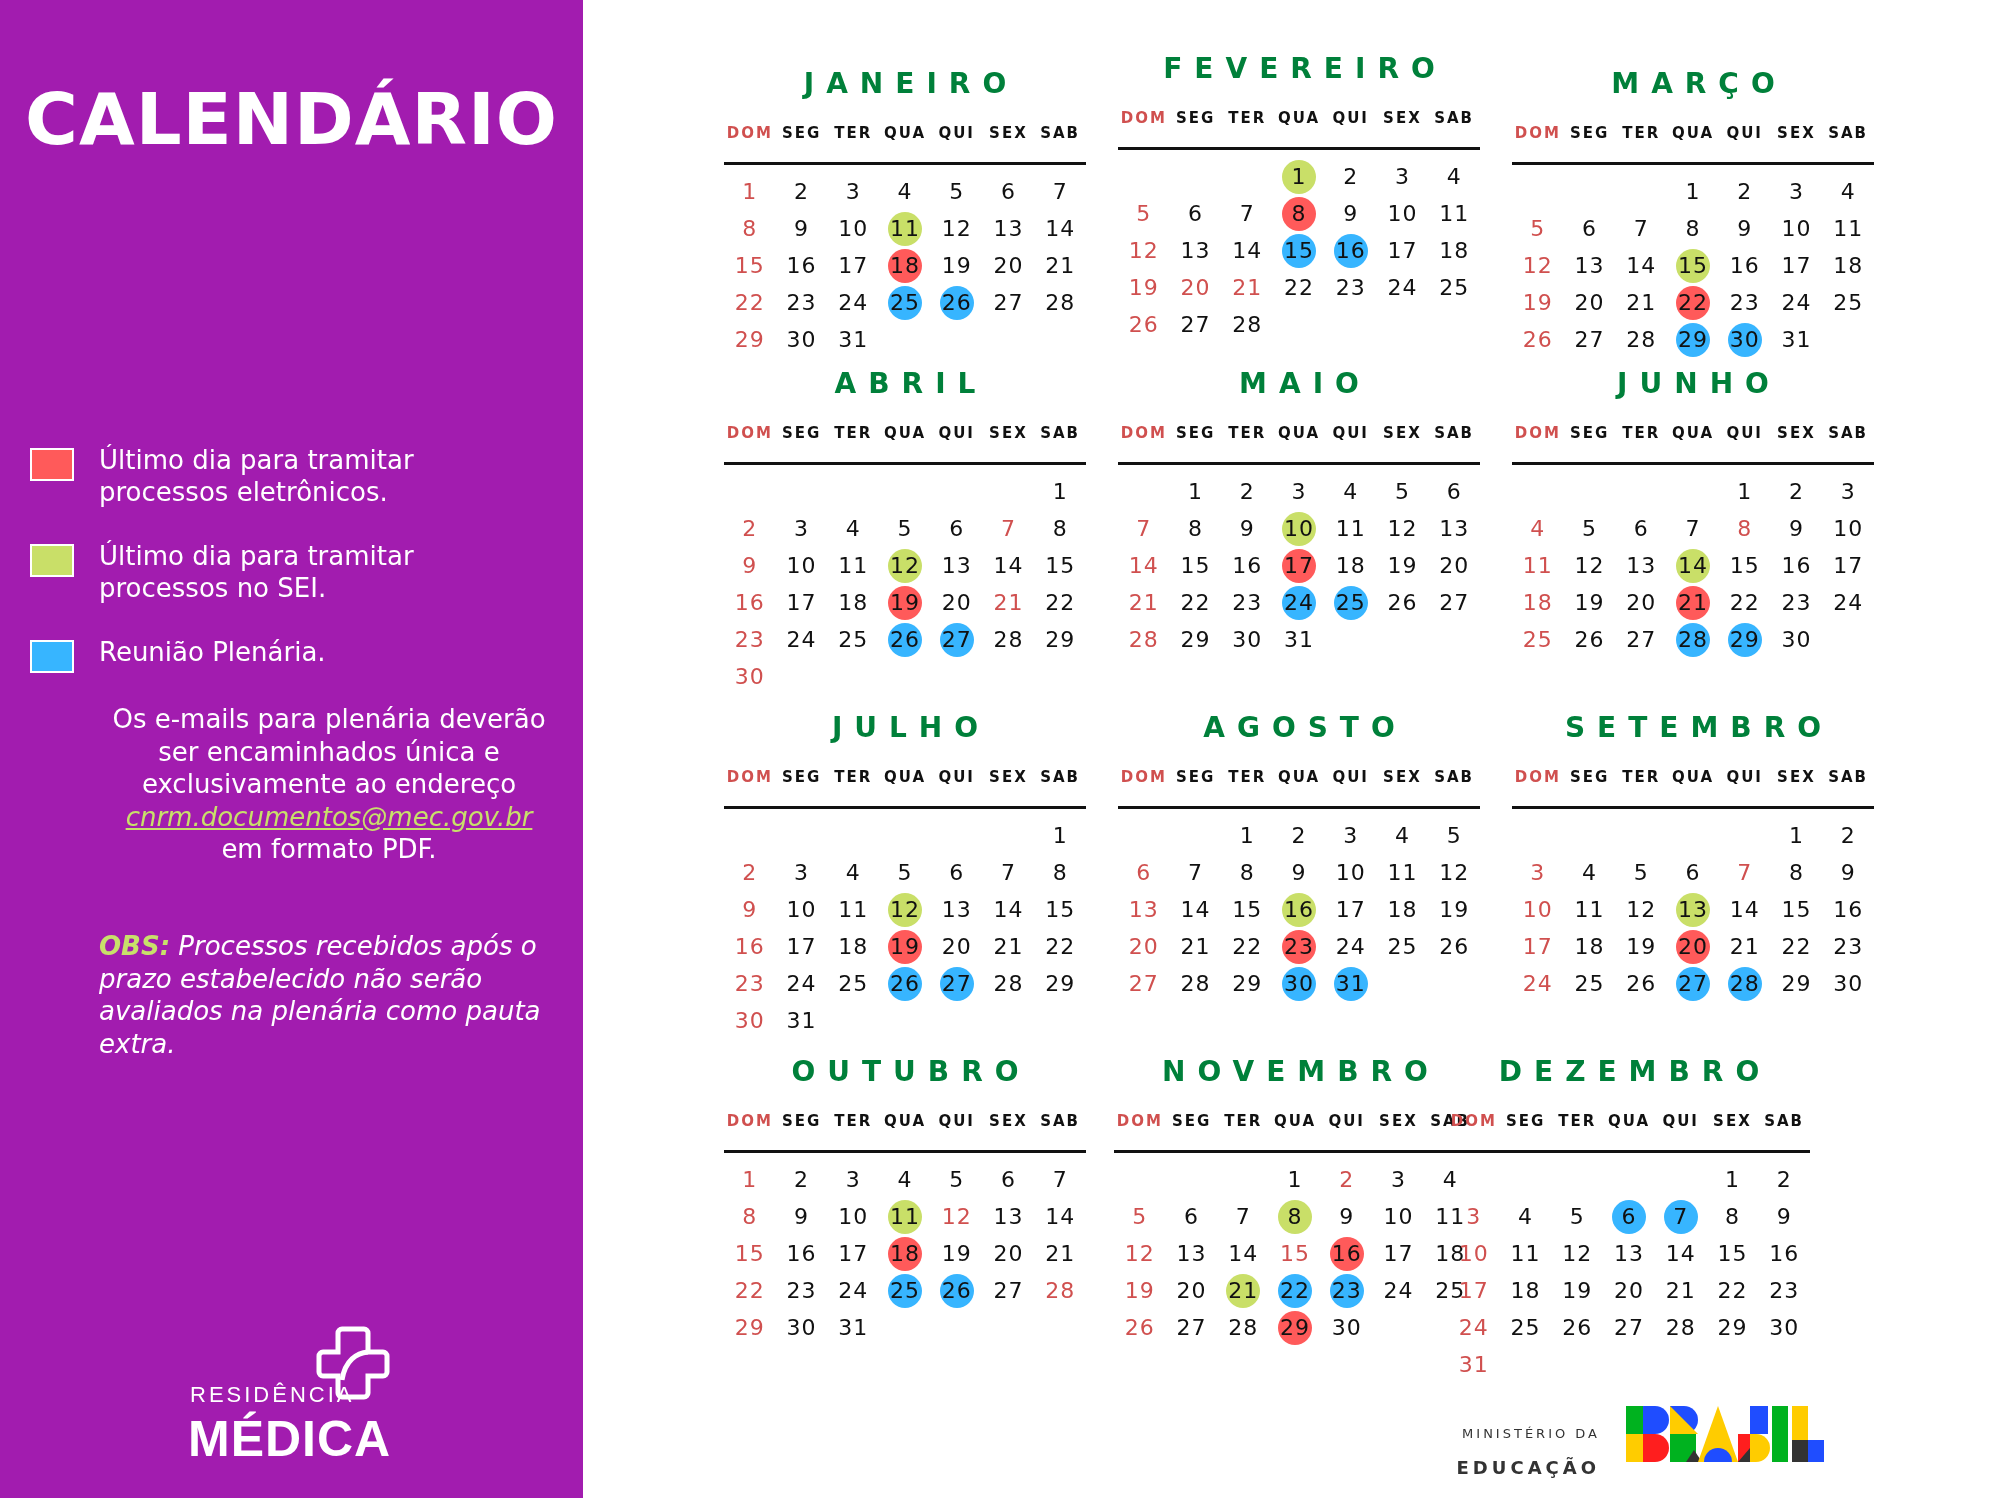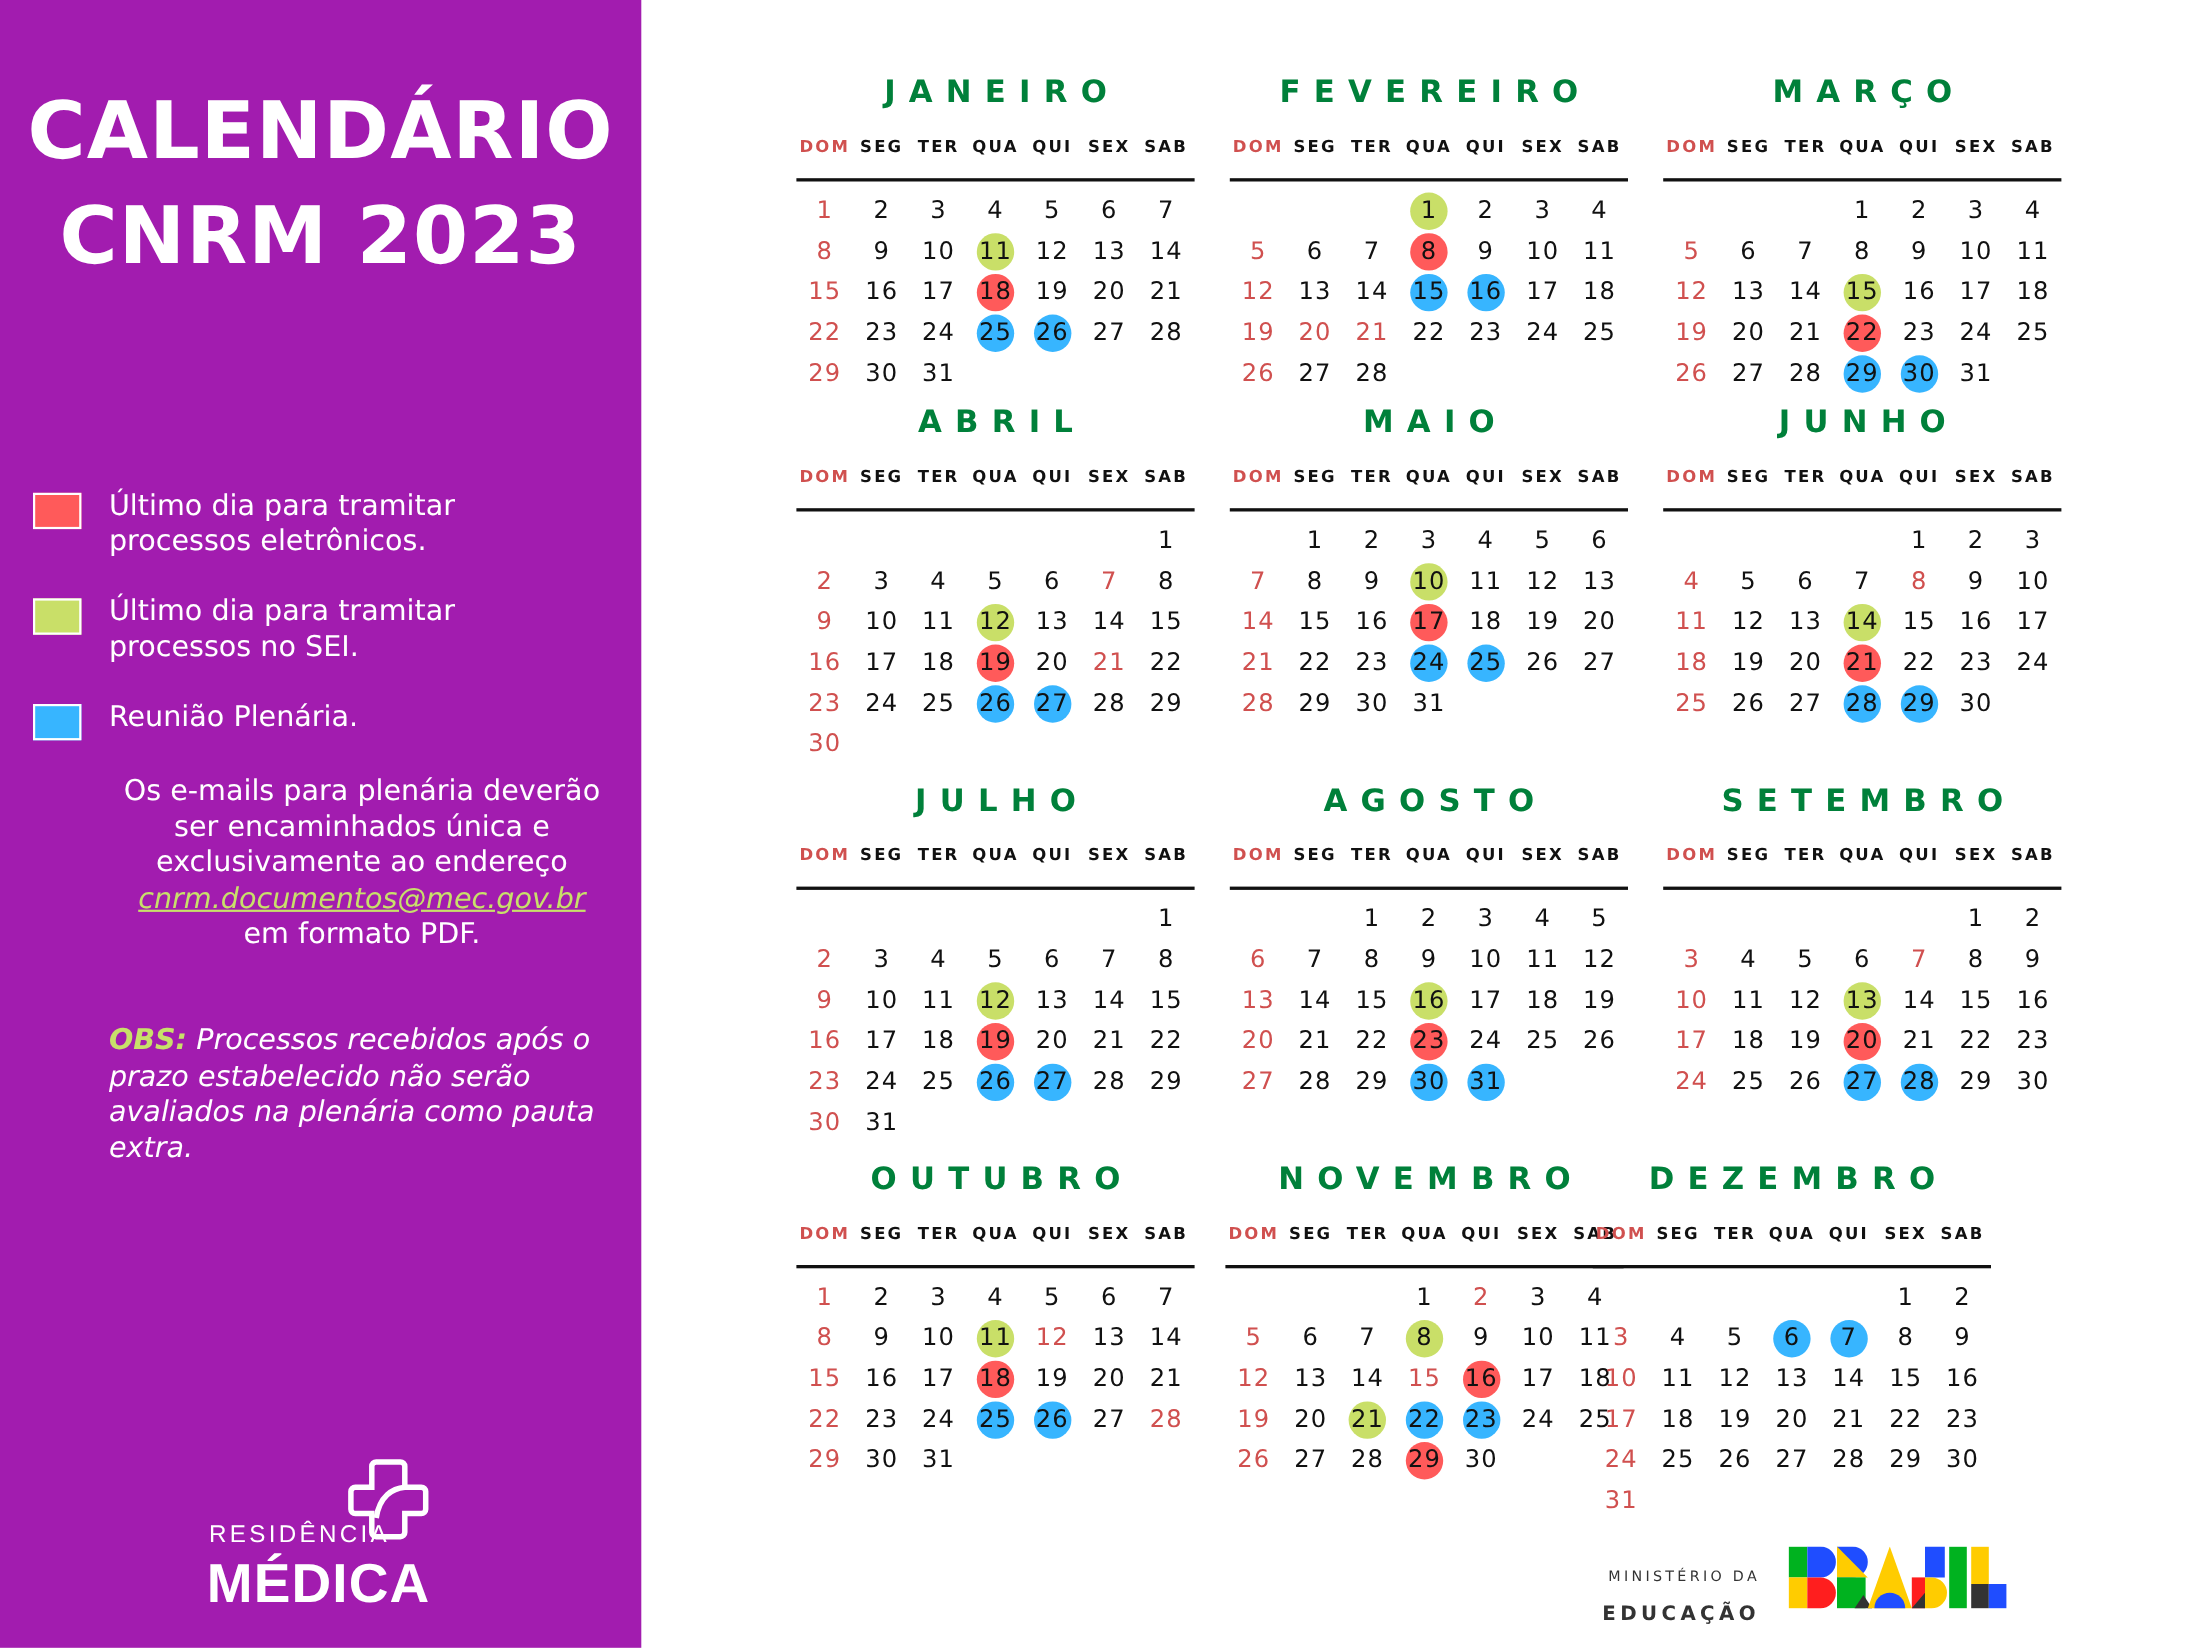--- a/index.html
+++ b/index.html
@@ -92,21 +92,20 @@
   .mec .l1 { font-size: 13px; letter-spacing: 3px; }
   .mec .l2 { font-size: 18px; letter-spacing: 4px; font-weight: bold; margin-top: 16px; }
   .brasil { position: absolute; left: 1626px; top: 1406px; }
 </style>
 </head>
 <body>
 
 <div class="sidebar">
   <div class="title">
     <div>CALENDÁRIO</div>
-    <div>CNRM 2023</div>
   </div>
 
   <div class="legend-item li-1">
     <span class="swatch" style="background:#FF5A5A"></span>
     <div class="legend-text" style="width:340px">Último dia para tramitar processos eletrônicos.</div>
   </div>
   <div class="legend-item li-2">
     <span class="swatch" style="background:#C9DF68"></span>
     <div class="legend-text" style="width:340px">Último dia para tramitar processos no SEI.</div>
   </div>
@@ -176,21 +175,21 @@
         <div class="day"><span class="n">24</span></div>
         <div class="day"><span class="dot blue-mark"></span><span class="n">25</span></div>
         <div class="day"><span class="dot blue-mark"></span><span class="n">26</span></div>
         <div class="day"><span class="n">27</span></div>
         <div class="day"><span class="n">28</span></div>
         <div class="day red"><span class="n">29</span></div>
         <div class="day"><span class="n">30</span></div>
         <div class="day"><span class="n">31</span></div>
       </div>
     </div>
-    <div class="month" style="left: 1118px; top: 64px;">
+    <div class="month" style="left: 1118px; top: 49px;">
       <div class="month-name">FEVEREIRO</div>
       <div class="dow-row">
         <div class="dow sun">DOM</div>
         <div class="dow">SEG</div>
         <div class="dow">TER</div>
         <div class="dow">QUA</div>
         <div class="dow">QUI</div>
         <div class="dow">SEX</div>
         <div class="dow">SAB</div>
       </div>

